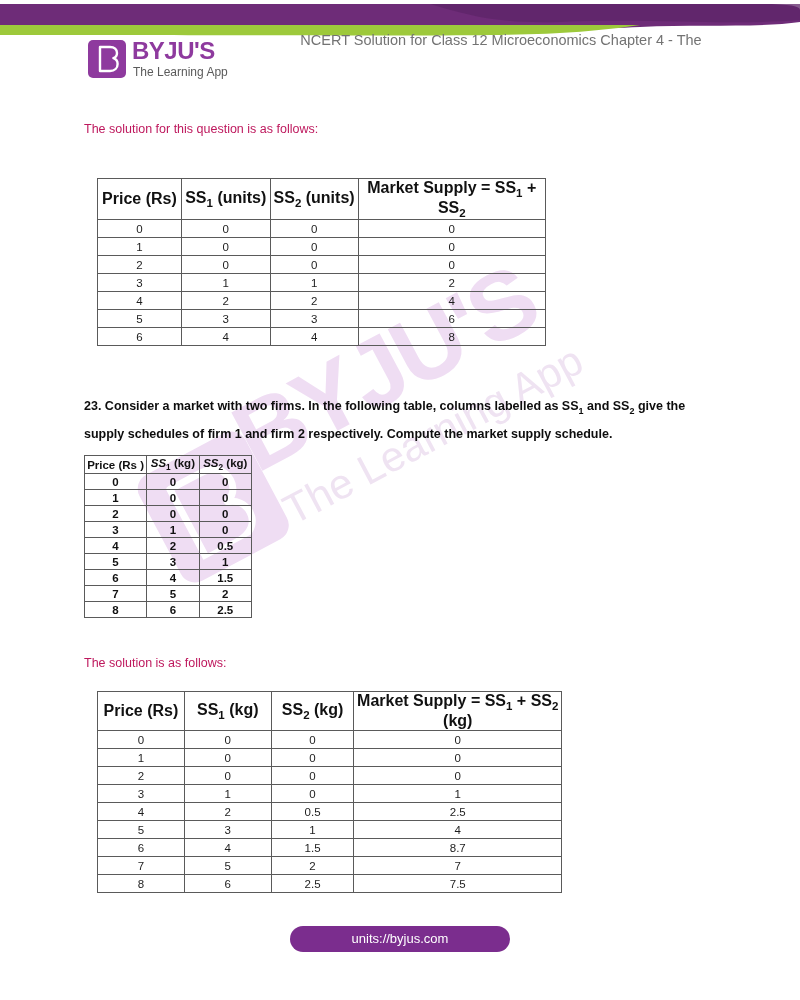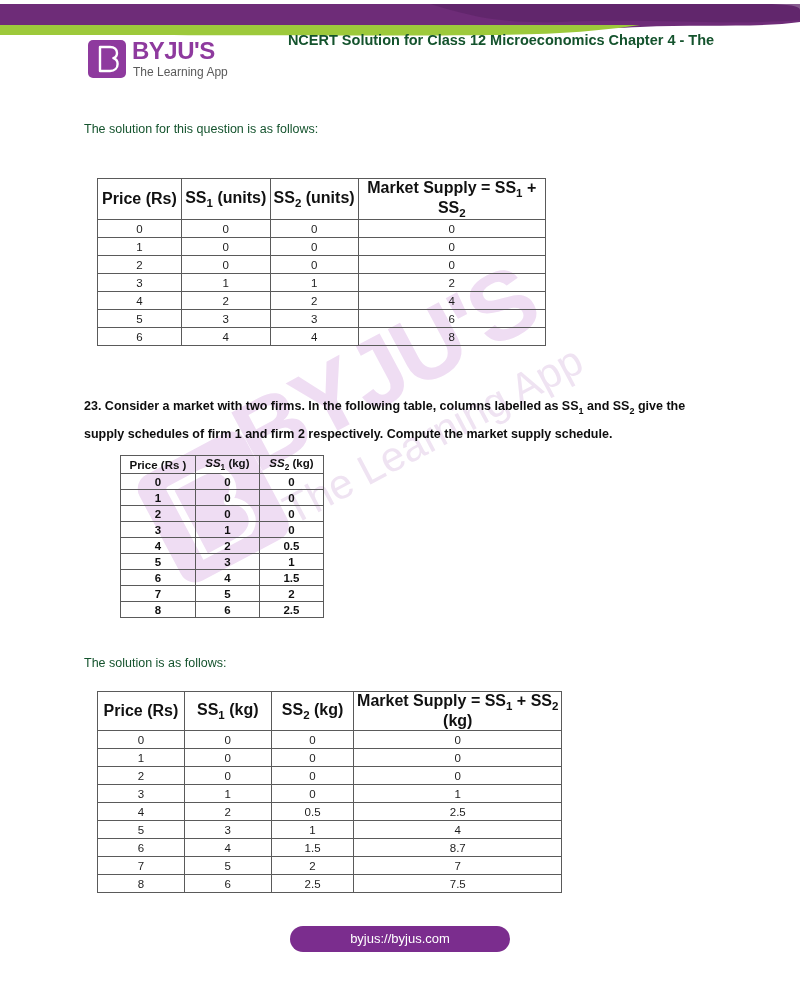--- a/index.html
+++ b/index.html
@@ -72,23 +72,23 @@
   }
 
   
   .doc-title {
     position: absolute;
     left: 246px;
     top: 30px;
     width: 510px;
     text-align: center;
     font-size: 14.5px;
-    font-weight: bold;
+    font-weight: normal;
     line-height: 21px;
-    color: #14532d;
+    color: #737373;
   }
 
   
   .watermark {
     position: absolute;
     left: 150px;
     top: 270px;
     width: 470px;
     height: 400px;
     transform: rotate(-28deg);
@@ -132,21 +132,21 @@
     color: #EFE3F2;
     font-family: "Liberation Sans", sans-serif;
     white-space: nowrap;
   }
 
   
   .body-text {
     position: absolute;
     font-size: 12.5px;
     line-height: 22px;
-    color: #14532d;
+    color: #be185d;
   }
   .q-text {
     position: absolute;
     font-size: 12.5px;
     line-height: 23px;
     font-weight: bold;
     color: #0d0d0d;
   }
 
   
@@ -318,21 +318,21 @@
           <td>8</td>
         </tr>
       </tbody>
   </table>
 
   <div class="q-text" style="left:84px; top:395px; width:615px;">
     <span>23. Consider a market with two firms. In the following table, columns labelled as SS</span><sub>1</sub><span> and SS</span><sub>2</sub><span> give the</span>
     <span>supply schedules of firm 1 and firm 2 respectively. Compute the market supply schedule.</span>
   </div>
 
-  <table class="doc-table t-question" style="left:84px; top:455px; width:204px;margin-left:36px;">
+  <table class="doc-table t-question" style="left:84px; top:455px; width:168px;">
     <colgroup>
       <col style="width:78px">
         <col style="width:67px">
         <col style="width:67px">
     </colgroup>
     <thead>
       <tr>
         <th>Price (Rs )</th>
         <th><span class="ital">SS</span><sub>1</sub> (kg)</th>
         <th><span class="ital">SS</span><sub>2</sub> (kg)</th>
@@ -455,15 +455,15 @@
         </tr>
         <tr>
           <td>8</td>
           <td>6</td>
           <td>2.5</td>
           <td>7.5</td>
         </tr>
       </tbody>
   </table>
 
-  <a class="footer-pill" href="#">byjus://byjus.com</a>
+  <a class="footer-pill" href="#">units://byjus.com</a>
 
 </div>
 
 </body></html>

